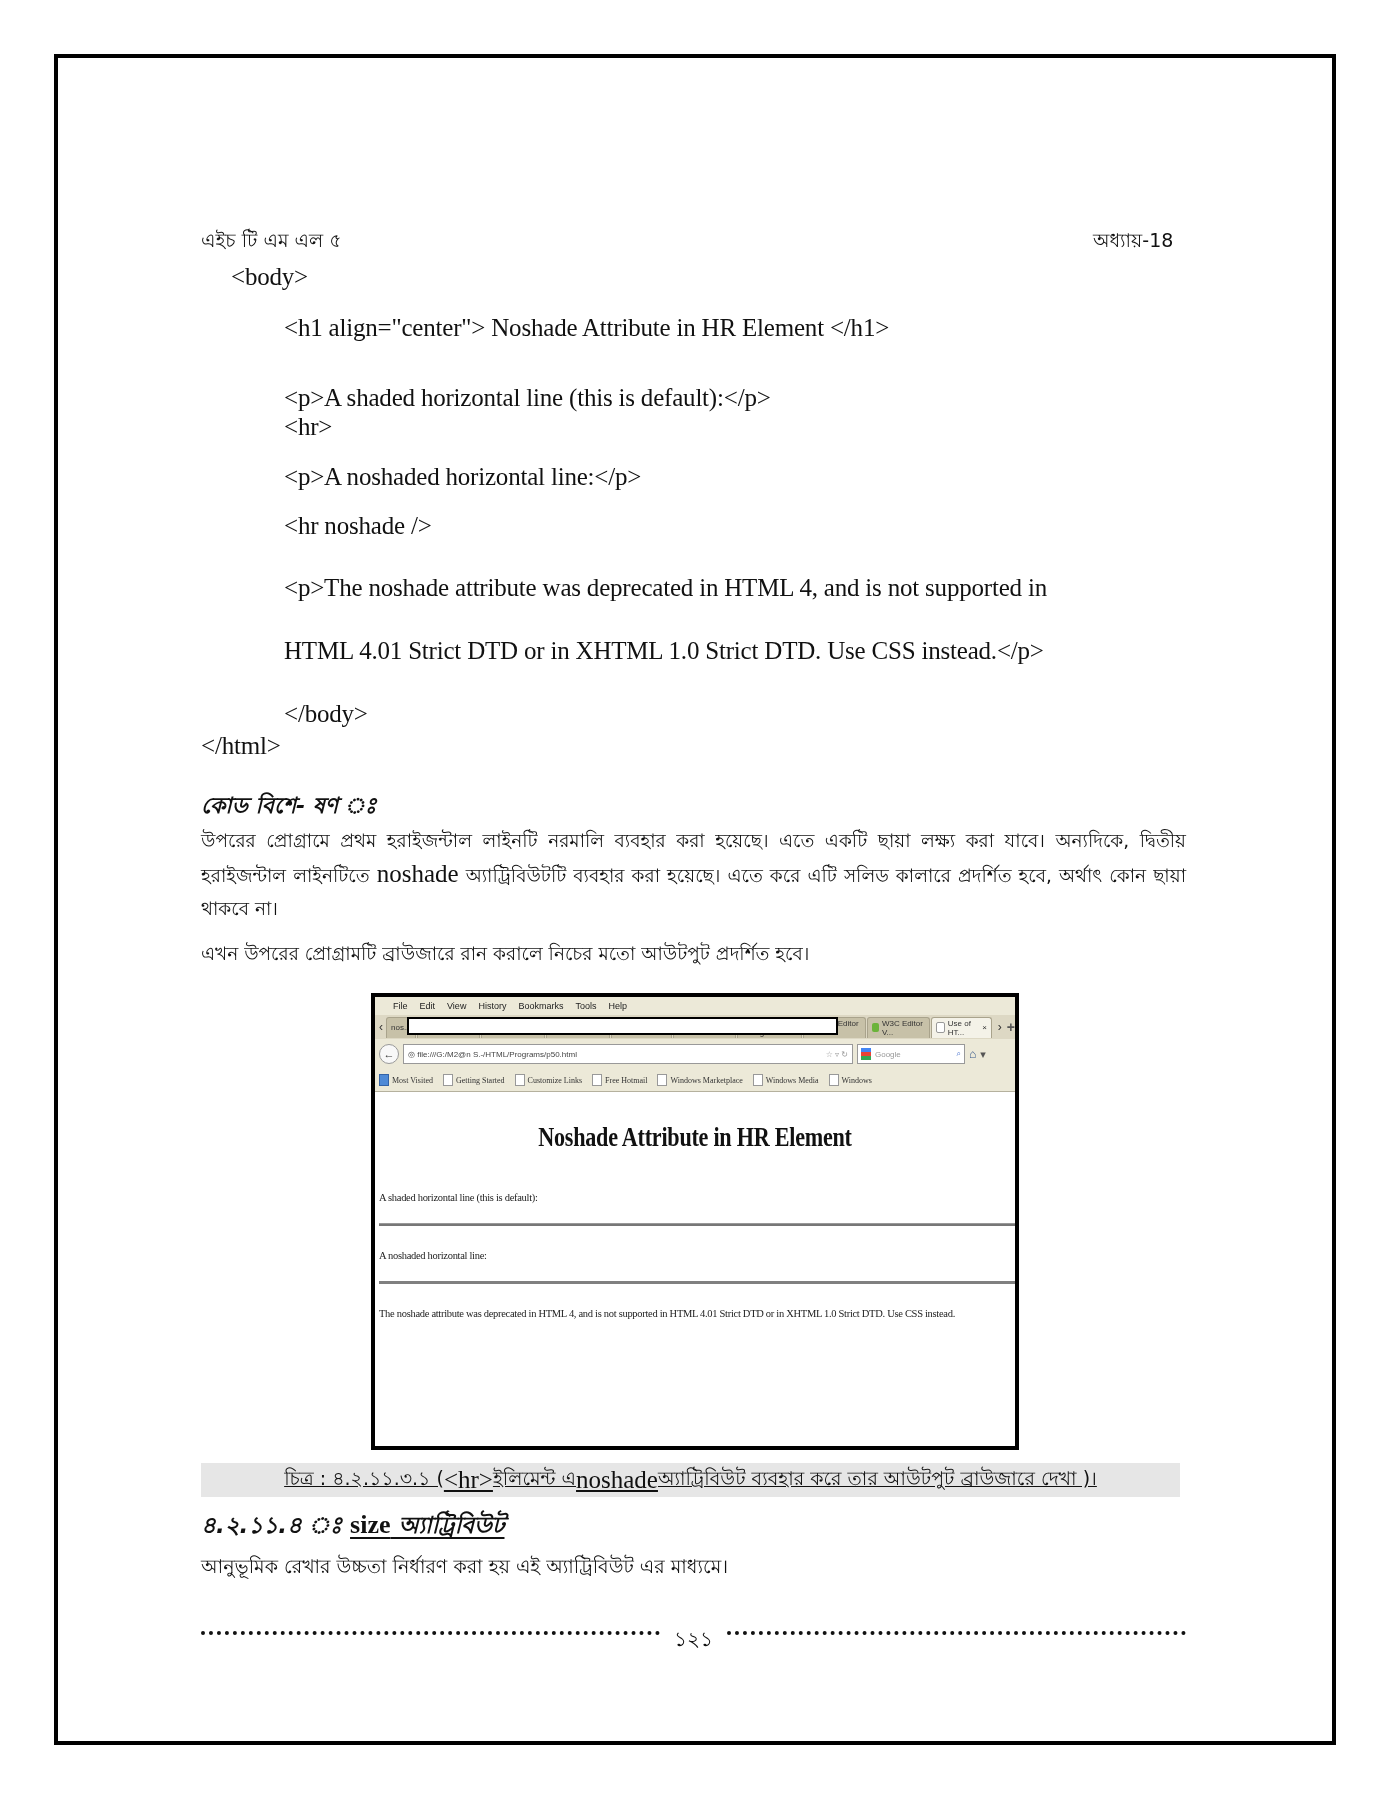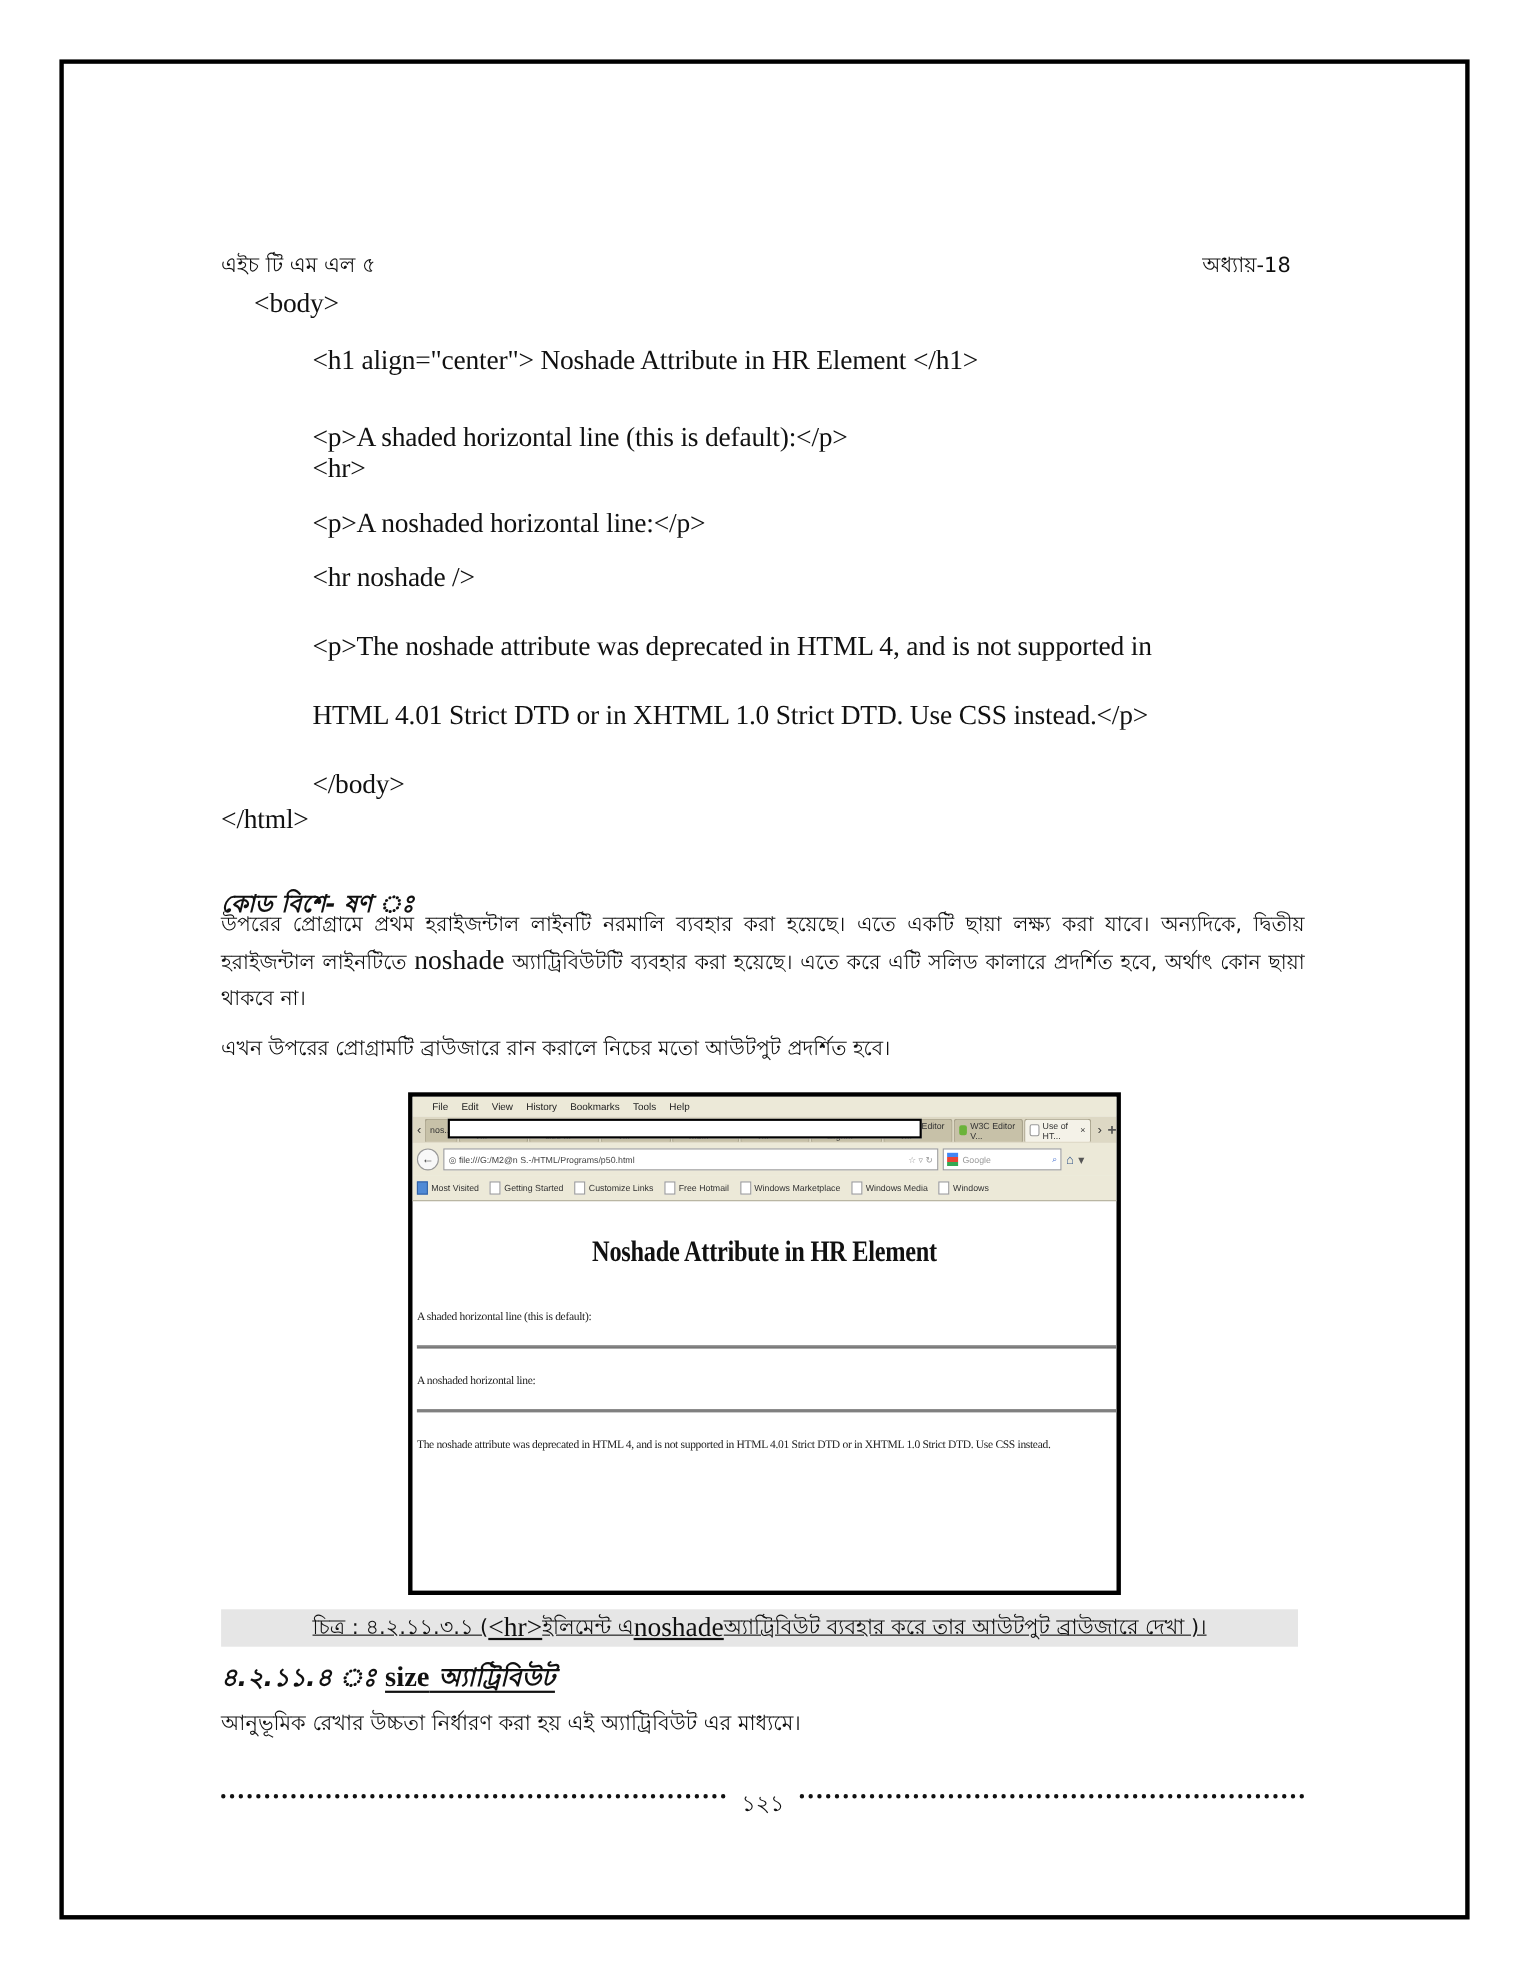--- a/index.html
+++ b/index.html
@@ -42,21 +42,21 @@
   .navbar { height:30px; background:#ece9d8; display:flex; align-items:center; gap:4px; padding:0 4px;
             font-family:"Liberation Sans", sans-serif; font-size:8px; color:#444; }
   .backbtn { width:18px; height:18px; border-radius:50%; border:1px solid #999; background:#f8f8f8;
              display:flex; align-items:center; justify-content:center; font-size:11px; color:#333; }
   .urlbar { flex:0 0 440px; height:18px; background:#fff; border:1px solid #999; display:flex;
             align-items:center; padding:0 4px; justify-content:space-between; }
   .searchbox { flex:0 0 100px; height:18px; background:#fff; border:1px solid #999; display:flex;
                align-items:center; padding:0 3px; gap:4px; color:#999; }
   .gicon { width:10px; height:12px; background:linear-gradient(#4285f4 0 33%, #ea4335 33% 66%, #34a853 66%); }
   .bookbar { height:22px; background:#ece9d8; display:flex; align-items:center; gap:10px; padding-left:4px;
-             font-family:Liberation Sans, sans-serif; font-size:8px; color:#333; border-bottom:1px solid #b5b19e; }
+             font-family:Liberation Serif, serif; font-size:8px; color:#333; border-bottom:1px solid #b5b19e; }
   .bm { display:flex; align-items:center; gap:3px; }
   .bm .bmicon { width:8px; height:10px; border:1px solid #999; background:#fff; }
   .bm.first .bmicon { background:#4f8ad6; border-color:#3463a6; }
   .content { position:relative; height:301px; font-family:"Liberation Serif", serif; }
   .content h1 { margin:0; position:absolute; top:30px; left:0; right:0; text-align:center;
                 font-size:27px; font-weight:bold; transform:scaleX(0.82); letter-spacing:-0.3px; color:#111; }
   .content .p { position:absolute; left:4px; font-size:10.5px; color:#222; letter-spacing:-0.3px; }
   .content .hr { position:absolute; left:4px; right:0; height:2px; background:#777; border-top:1px solid #999; }
 
   .caption { position:absolute; left:201px; top:1463px; width:979px; height:34px; background:#e6e6e6;
@@ -84,21 +84,21 @@
   <div class="abs code" style="left:284px; top:384px;">&lt;p&gt;A shaded horizontal line (this is default):&lt;/p&gt;</div>
   <div class="abs code" style="left:284px; top:413px;">&lt;hr&gt;</div>
   <div class="abs code" style="left:284px; top:463px;">&lt;p&gt;A noshaded horizontal line:&lt;/p&gt;</div>
   <div class="abs code" style="left:284px; top:512px;">&lt;hr noshade /&gt;</div>
   <div class="abs code" style="left:284px; top:574px;">&lt;p&gt;The noshade attribute was deprecated in HTML 4, and is not supported in</div>
   <div class="abs code" style="left:284px; top:637px;">HTML 4.01 Strict DTD or in XHTML 1.0 Strict DTD. Use CSS instead.&lt;/p&gt;</div>
   <div class="abs code" style="left:284px; top:700px;">&lt;/body&gt;</div>
   <div class="abs code" style="left:201px; top:732px;">&lt;/html&gt;</div>
 </div>
 
-<div class="abs bn-it" style="left:201px; top:788px;margin-top:16px;">কোড বিশে- ষণ ঃ</div>
+<div class="abs bn-it" style="left:201px; top:788px;">কোড বিশে- ষণ ঃ</div>
 <div class="para" style="top:824px;">
   <span>উপরের প্রোগ্রামে প্রথম হরাইজন্টাল লাইনটি নরমালি ব্যবহার করা হয়েছে। এতে একটি ছায়া লক্ষ্য করা যাবে। অন্যদিকে, দ্বিতীয় হরাইজন্টাল লাইনটিতে </span><span class="en">noshade</span><span> অ্যাট্রিবিউটটি ব্যবহার করা হয়েছে। এতে করে এটি সলিড কালারে প্রদর্শিত হবে, অর্থাৎ কোন ছায়া থাকবে না।</span>
 </div>
 <div class="para" style="top:937px;">এখন উপরের প্রোগ্রামটি ব্রাউজারে রান করালে নিচের মতো আউটপুট প্রদর্শিত হবে।</div>
 
 <div class="shot">
   <div class="menubar">
     <span>File</span>
     <span>Edit</span>
     <span>View</span>

